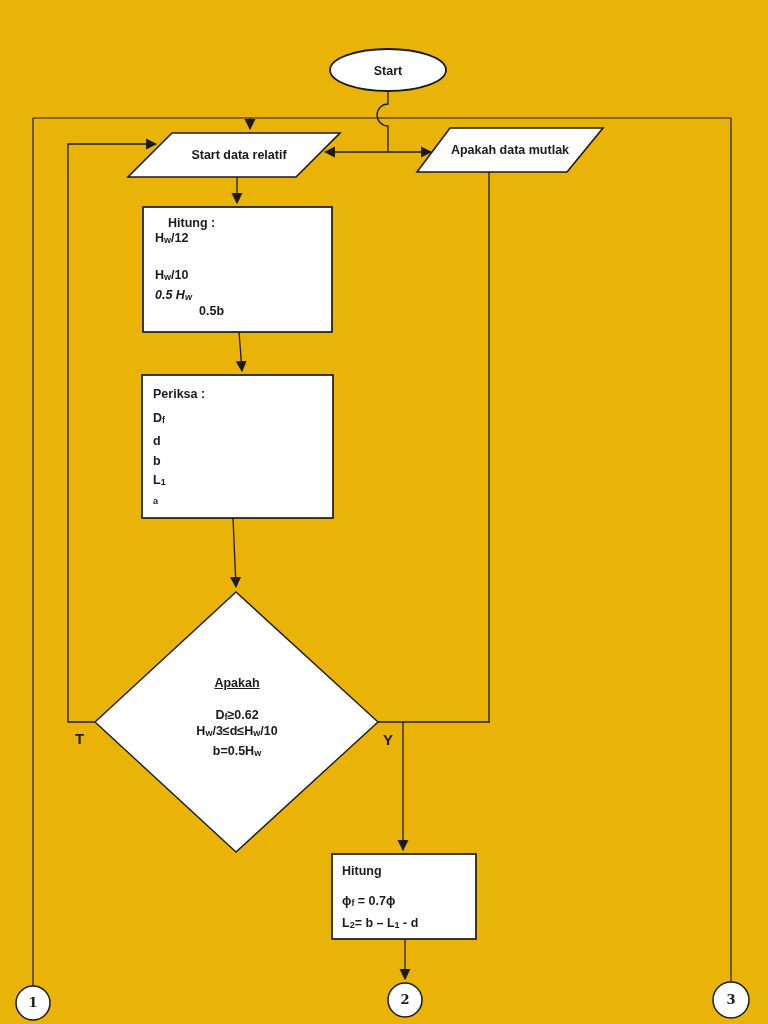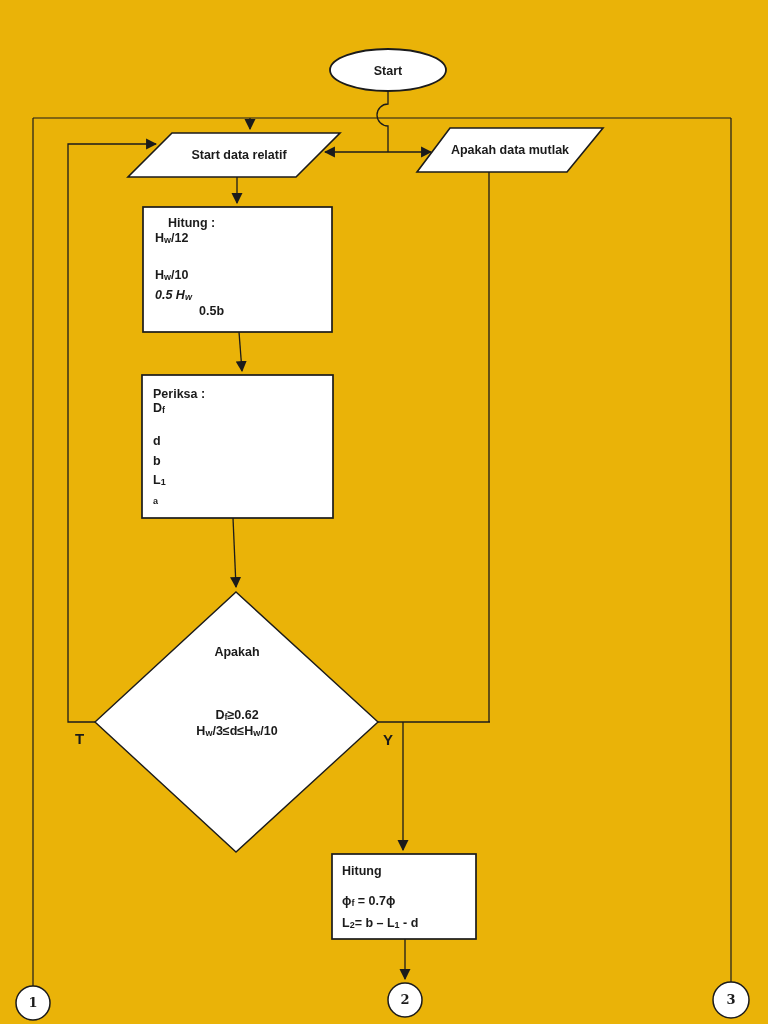--- a/index.html
+++ b/index.html
@@ -69,29 +69,30 @@
 
   <div class="t ctr" style="left:438px;top:140px;width:144px;">Apakah data mutlak</div>
 
   <div class="t" style="left:155px;top:213px;margin-left:13px;">Hitung :</div>
   <div class="t" style="left:155px;top:228px;"><span>H</span><span class="sub">w</span><span>/12</span></div>
   <div class="t" style="left:155px;top:265px;"><span>H</span><span class="sub">w</span><span>/10</span></div>
   <div class="t" style="left:155px;top:285px;font-style:italic;"><span>0.5 H</span><span class="sub">w</span></div>
   <div class="t" style="left:155px;top:301px;margin-left:44px;"><span>0.5b</span></div>
 
   <div class="t" style="left:153px;top:384px;">Periksa :</div>
-  <div class="t" style="left:153px;top:398px;"><span>D</span><span class="sub">f</span></div>
+  <div class="t" style="left:153px;top:408px;"><span>D</span><span class="sub">f</span></div>
   <div class="t" style="left:153px;top:431px;"><span>d</span></div>
   <div class="t" style="left:153px;top:451px;"><span>b</span></div>
   <div class="t" style="left:153px;top:470px;"><span>L</span><span class="sub">1</span></div>
   <div class="t" style="left:153px;top:489px;"><span class="sub">a</span></div>
 
-  <div class="t ctr dline" style="top:642px;"><span>Apakah</span></div>
+  <div class="t ctr dline" style="top:673px;text-decoration:underline;"><span>Apakah</span></div>
   <div class="t ctr dline" style="top:705px;"><span>D</span><span class="sub">f</span><span>≥0.62</span></div>
   <div class="t ctr dline" style="top:721px;"><span>H</span><span class="sub">w</span><span>/3≤d≤H</span><span class="sub">w</span><span>/10</span></div>
+  <div class="t ctr dline" style="top:741px;"><span>b=0.5H</span><span class="sub">w</span></div>
 
   <div class="t branch" style="left:75px;top:729px;">T</div>
   <div class="t branch" style="left:383px;top:730px;">Y</div>
 
   <div class="t" style="left:342px;top:861px;">Hitung</div>
   <div class="t" style="left:342px;top:891px;"><span>ϕ</span><span class="sub">f</span><span> = 0.7ϕ</span></div>
   <div class="t" style="left:342px;top:913px;"><span>L</span><span class="sub">2</span><span>= b – L</span><span class="sub">1</span><span> - d</span></div>
 
   <div class="t cnum" style="left:23px;top:995px;">1</div>
   <div class="t cnum" style="left:395px;top:992px;">2</div>

